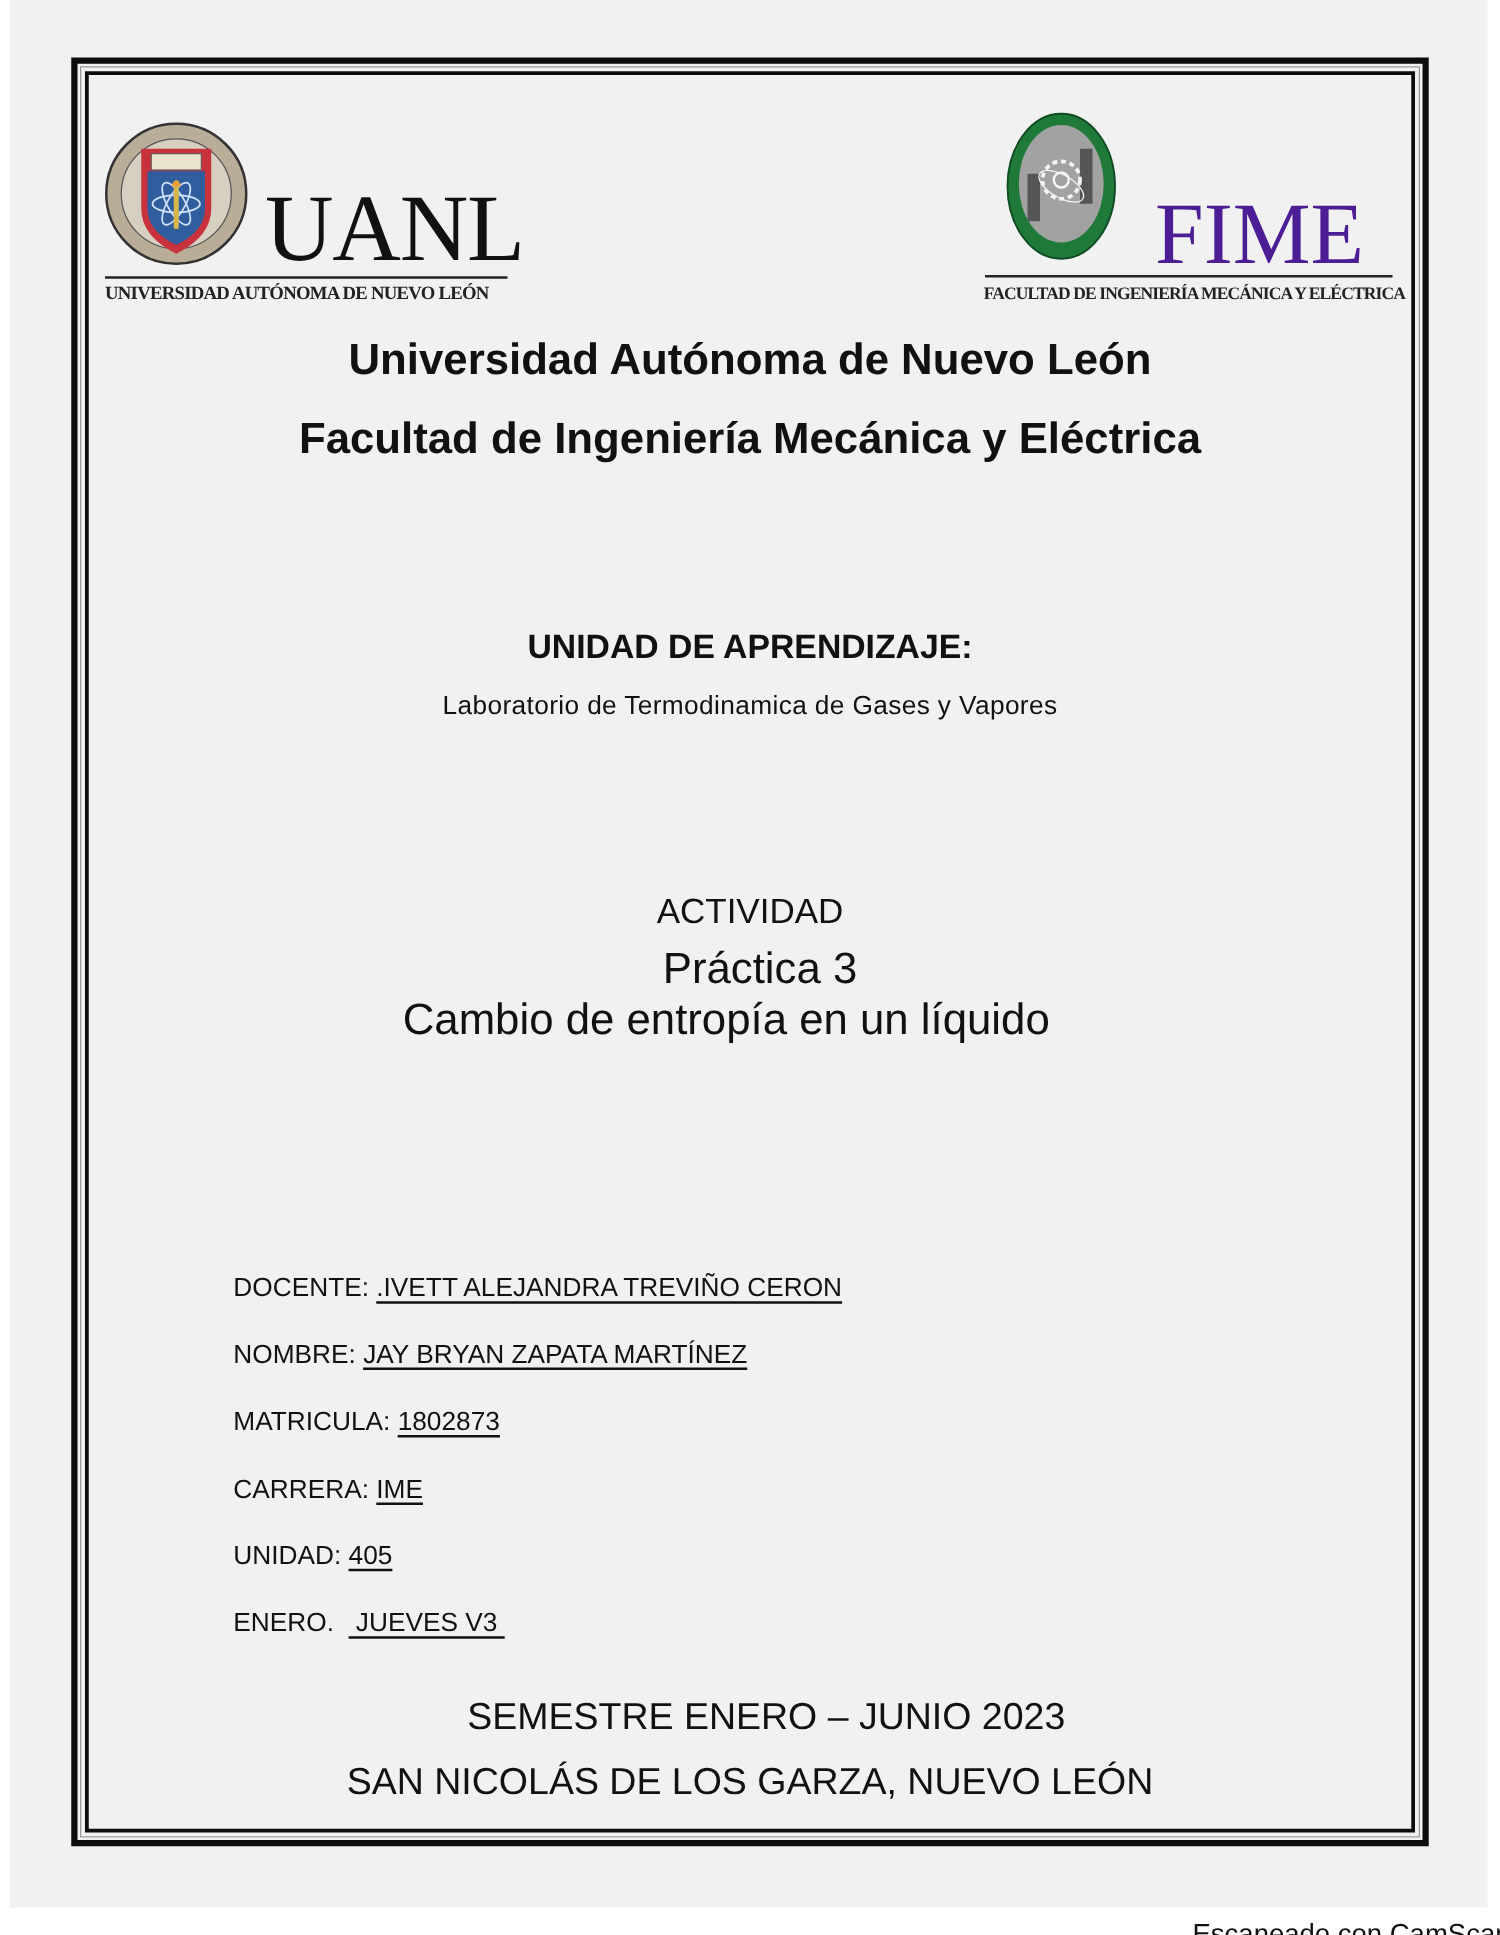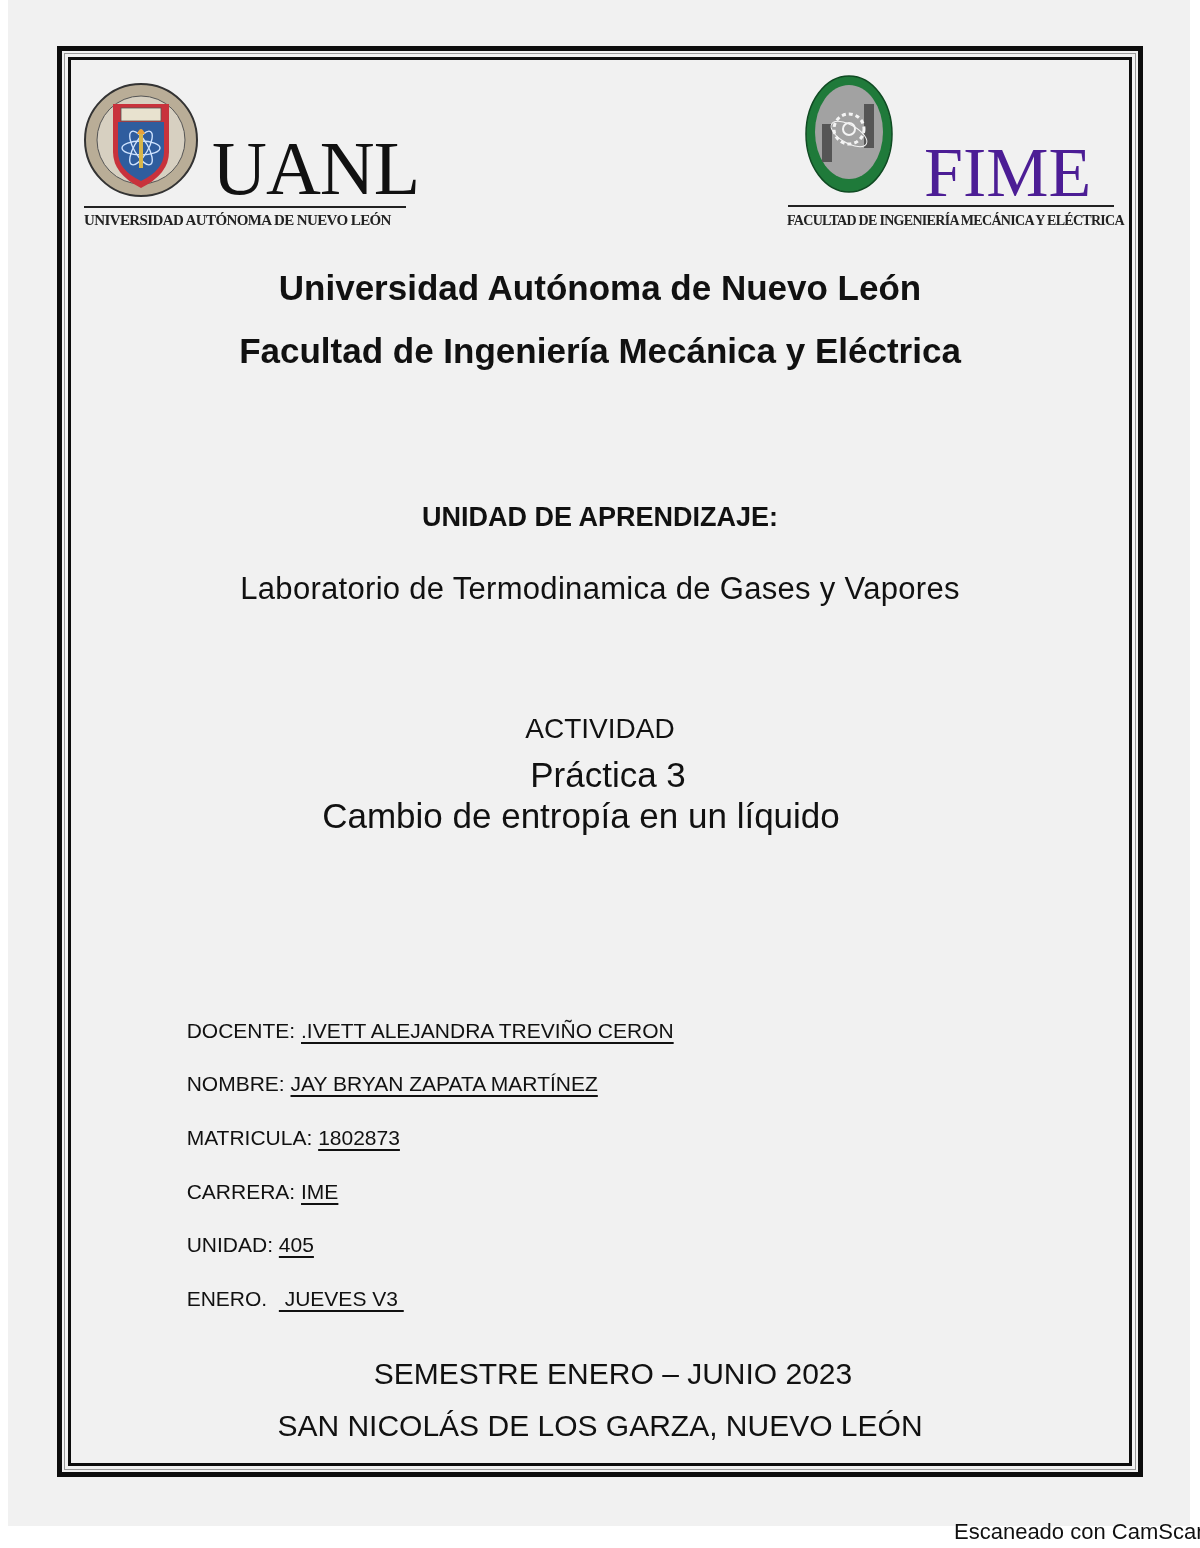--- a/index.html
+++ b/index.html
@@ -15,39 +15,39 @@
     box-sizing:border-box; border:5px solid #0d0d0d;
   }
   .frame-gap {
     position:absolute; left:2px; top:2px; right:2px; bottom:2px;
     border:1px solid #9a9a9a;
   }
   .frame-inner {
     position:absolute; left:6px; top:6px; right:6px; bottom:6px;
     border:3px solid #0d0d0d;
   }
-  .abs { position:absolute; }
+  .abs { position:absolute;margin-top:15px; }
   .center { position:absolute; left:0; width:1200px; text-align:center; }
 
   
   .seal-uanl { left:83px; top:82px; width:116px; height:116px; }
   .uanl-word { left:212px; top:130px; font-family:"Liberation Serif", serif; font-size:76px; line-height:76px; letter-spacing:-1px; color:#111; }
   .uanl-rule { left:84px; top:206px; width:322px; height:2px; background:#222; }
   .uanl-sub { left:84px; top:212px; font-family:"Liberation Serif", serif; font-weight:bold; font-size:15px; letter-spacing:-0.6px; color:#222; }
 
   
   .seal-fime { left:804px; top:74px; width:90px; height:120px; }
   .fime-word { left:924px; top:138px; font-family:"Liberation Serif", serif; font-size:70px; line-height:70px; color:#4c1d95; }
   .fime-rule { left:788px; top:205px; width:326px; height:2px; background:#222; }
   .fime-sub { left:787px; top:213px; font-family:"Liberation Serif", serif; font-weight:bold; font-size:14px; letter-spacing:-0.7px; color:#222; }
 
   .title1 { top:268px; font-size:35px; font-weight:bold; }
   .title2 { top:331px; font-size:35px; font-weight:bold; }
   .unit-label { top:502px; font-size:27px; font-weight:bold;text-align:center; }
-  .unit-value { top:571px; font-size:31px; letter-spacing:0.3px; }
+  .unit-value { top:553px; font-size:21px; letter-spacing:0.3px; }
   .act-label { top:713px; font-size:28px; font-weight:normal; }
   .act-practice { top:755px; left:8px; font-size:35px; }
   .act-title { top:796px; left:-19px; font-size:35px; }
 
   .info { position:absolute; left:175px; font-size:21px; line-height:32px; white-space:pre; }
   .info .val { text-decoration:underline; text-decoration-thickness:2px; text-underline-offset:4px; }
 
   .sem1 { top:1357px; font-size:30px; left:13px; }
   .sem2 { top:1409px; font-size:30px; }
 

